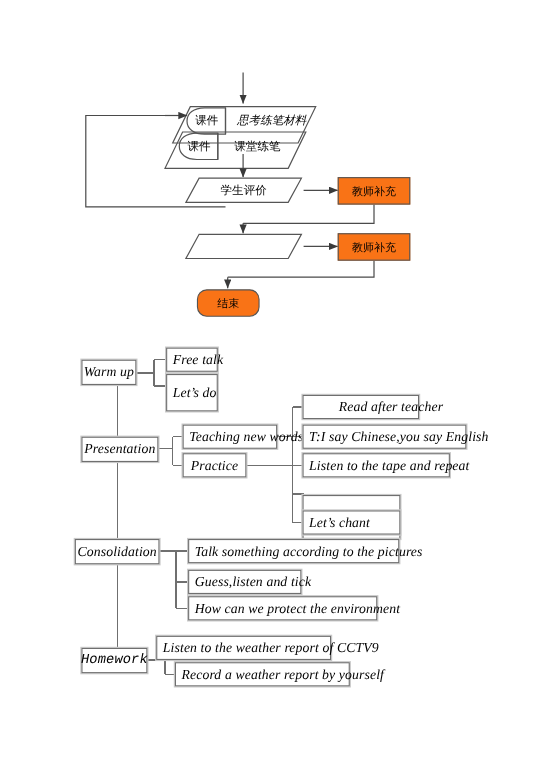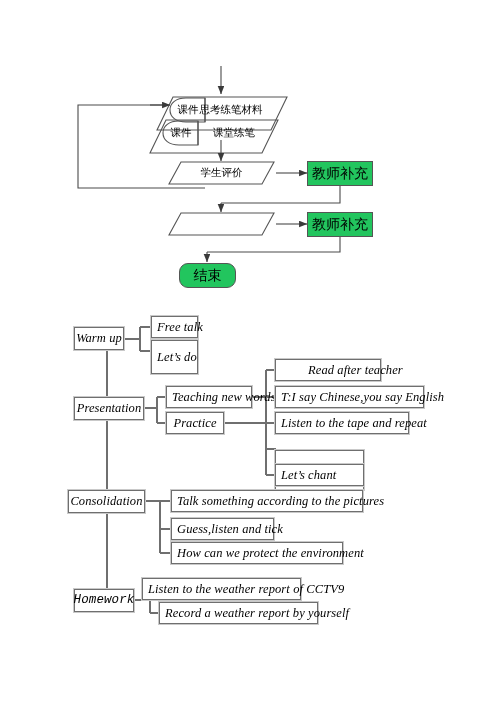--- a/index.html
+++ b/index.html
@@ -46,27 +46,27 @@
     letter-spacing: 0.1px;
     padding: 0 4px;
   }
   .tbox.left-label { justify-content: center; }
   .tbox.row-label  { justify-content: flex-start; padding-left: 5px; }
 
   
   .cbox {
     position: absolute;
     box-sizing: border-box;
-    background: #22c55e;
+    background: #f97316;
     border: 1px solid #555555;
     display: flex;
     align-items: center;
     justify-content: center;
     font-family: "DejaVu Sans", "Liberation Sans", sans-serif;
-    font-size: 14px;
+    font-size: 10px;
     white-space: nowrap;
   }
   .cbox.rounded { border-radius: 9px; }
 
   .ctext {
     position: absolute;
     font-family: "DejaVu Sans", "Liberation Sans", sans-serif;
     font-size: 10.5px;
     white-space: nowrap;
     color: #000;
@@ -113,21 +113,21 @@
 
       <polyline points="340,237 340,252 207,252"></polyline>
       <line x1="207" y1="252" x2="207" y2="262" marker-end="url(#ah)"></line>
 
       <polyline points="205,188 78,188 78,105 163,105"></polyline>
       <line x1="150" y1="105" x2="170" y2="105" marker-end="url(#ah)"></line>
     </g>
   </svg>
 
   <div class="ctext" style="left:170px;top:98px;width:36px;height:24px;">课件</div>
-  <div class="ctext" style="left:192px;top:98px;width:78px;height:24px;">思考练笔材料</div>
+  <div class="ctext" style="left:208px;top:98px;width:78px;height:24px;font-style:italic;">思考练笔材料</div>
 
   <div class="ctext" style="left:163px;top:121px;width:36px;height:24px;">课件</div>
   <div class="ctext" style="left:199px;top:121px;width:70px;height:24px;">课堂练笔</div>
 
   <div class="ctext" style="left:175px;top:162px;width:93px;height:22px;">学生评价</div>
 
   <div class="cbox" style="left:307px;top:161px;width:66px;height:25px;">教师补充</div>
 
 
   <div class="cbox" style="left:307px;top:212px;width:66px;height:25px;">教师补充</div>

